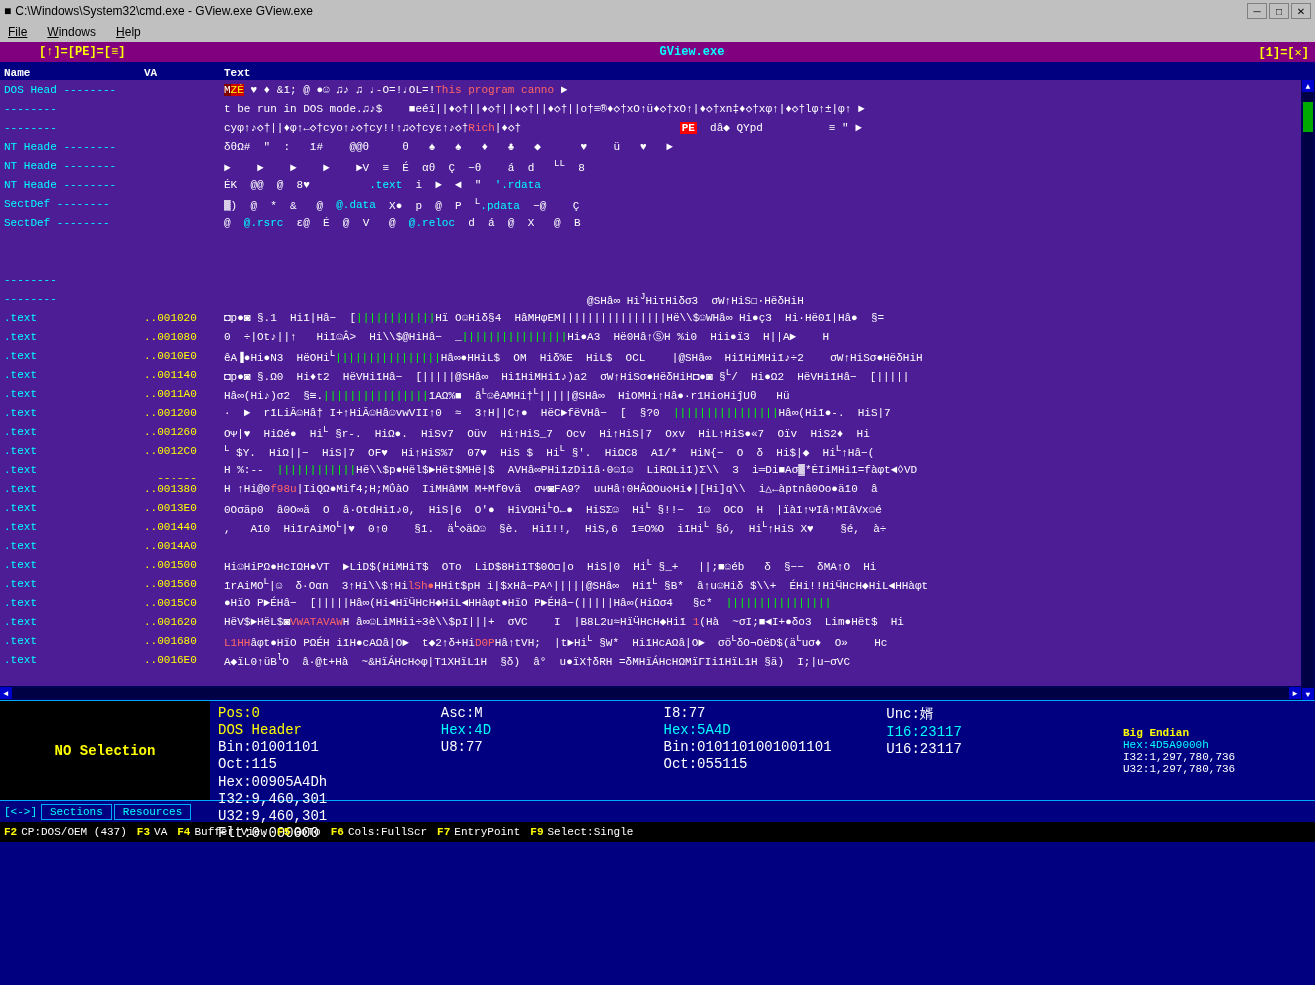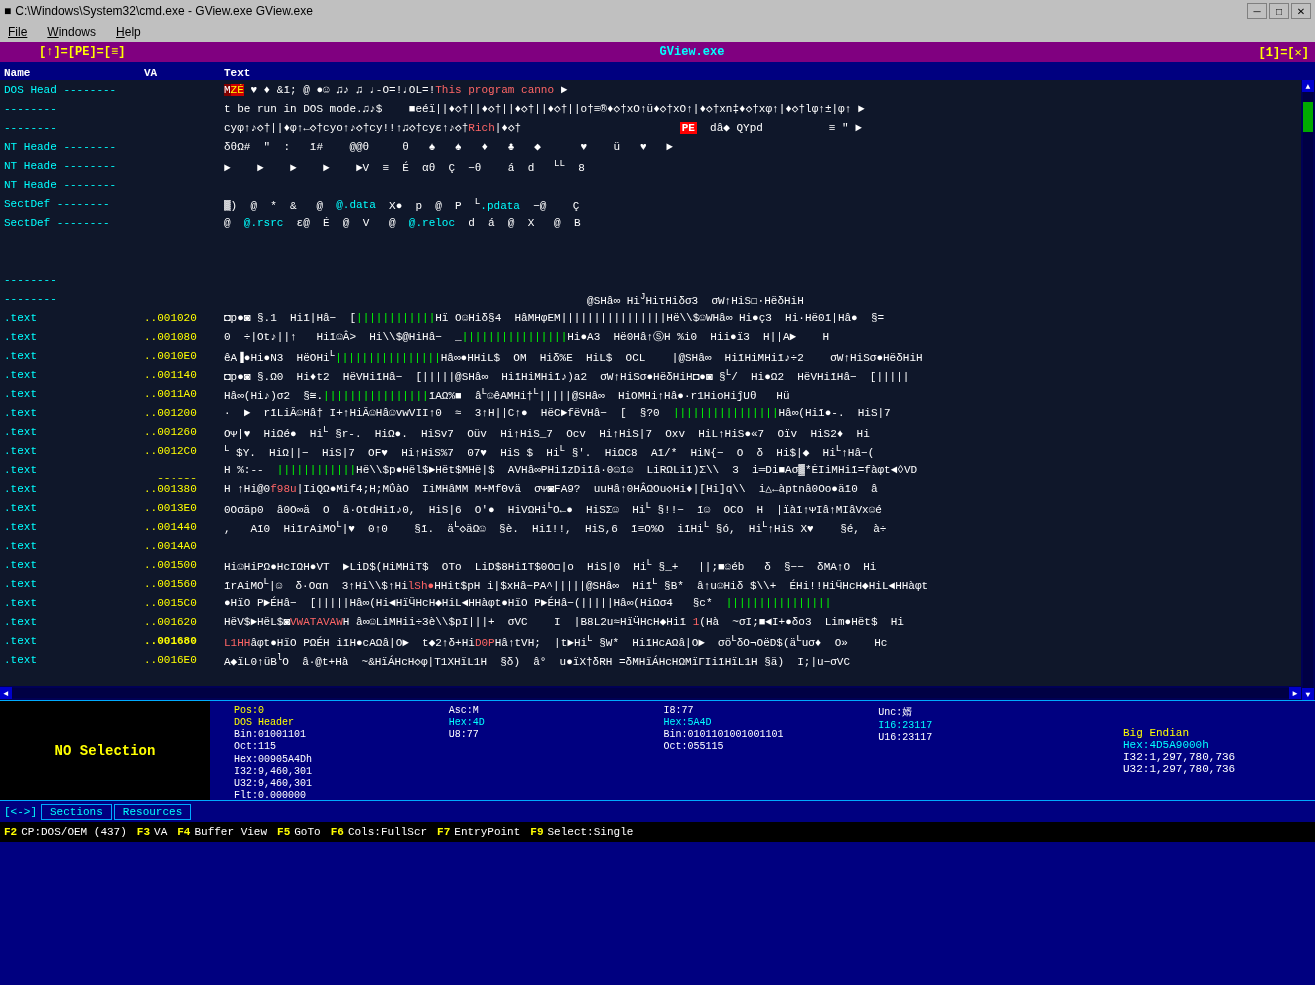--- a/index.html
+++ b/index.html
@@ -88,21 +88,21 @@
       font-weight: bold;
       height: 18px;
       align-items: flex-end;
     }
     #col-name { width: 140px; color: #ffffff; font-weight: bold; }
     #col-va { width: 80px; color: #ffffff; font-weight: bold; }
     #col-text { color: #ffffff; font-weight: bold; }
 
     
     #content-area {
-      background: #0f172a;
+      background: #4c1d95;
       height: 620px;
       overflow: hidden;
       position: relative;
     }
 
     .content-row {
       display: flex;
       align-items: center;
       padding: 0 4px;
       height: 19px;
@@ -146,23 +146,23 @@
       justify-content: center;
       color: #ffff00;
       font-size: 13px;
       font-weight: bold;
       flex-direction: column;
     }
     #status-main {
       flex: 1;
       display: grid;
       grid-template-columns: 1fr 1fr 1fr 1fr;
-      padding: 4px 24px;
+      padding: 4px 8px;
       gap: 2px;
-      font-size: 10px;
+      font-size: 14px;
     }
     .status-cell {
       display: flex;
       flex-direction: column;
       gap: 1px;
     }
 
     #status-right {
       width: 200px;
       display: flex;
@@ -372,20 +372,21 @@
       <span class="row-data">δθΩ# &nbsp;" &nbsp;: &nbsp;&nbsp;ī# &nbsp;&nbsp;&nbsp;@@θ &nbsp;&nbsp;&nbsp;&nbsp;θ &nbsp;&nbsp;♠ &nbsp;&nbsp;♠ &nbsp;&nbsp;♦ &nbsp;&nbsp;♣ &nbsp;&nbsp;◆ &nbsp;&nbsp;&nbsp;&nbsp;&nbsp;♥ &nbsp;&nbsp;&nbsp;ü &nbsp;&nbsp;♥ &nbsp;&nbsp;►</span>
     </div>
     <div class="content-row">
       <span class="row-name cyan">NT Heade --------</span>
       <span class="row-va"></span>
       <span class="row-data">► &nbsp;&nbsp;&nbsp;► &nbsp;&nbsp;&nbsp;► &nbsp;&nbsp;&nbsp;► &nbsp;&nbsp;&nbsp;►V &nbsp;≡ &nbsp;É &nbsp;αθ &nbsp;Ç &nbsp;−θ &nbsp;&nbsp;&nbsp;á &nbsp;d &nbsp;&nbsp;<sup>L</sup><sup>L</sup> &nbsp;8</span>
     </div>
     <div class="content-row">
       <span class="row-name cyan">NT Heade --------</span>
       <span class="row-va"></span>
+      <span class="row-data">ÉK &nbsp;@@&nbsp;&nbsp;@ &nbsp;8♥ &nbsp;&nbsp;&nbsp;&nbsp;&nbsp;&nbsp;&nbsp;&nbsp;<span style="color:#00ffff;">.text</span> &nbsp;i &nbsp;► &nbsp;◄ &nbsp;" &nbsp;<span style="color:#00ffff;">'.rdata</span></span>
     </div>
     <div class="content-row">
       <span class="row-name cyan">SectDef  --------</span>
       <span class="row-va"></span>
       <span class="row-data">▓) &nbsp;@ &nbsp;* &nbsp;&amp; &nbsp;&nbsp;@ &nbsp;<span style="color:#00ffff;margin-top:44px;">@.data</span> &nbsp;X● &nbsp;p &nbsp;@ &nbsp;P &nbsp;<sup>L</sup><span style="color:#00ffff;">.pdata</span> &nbsp;−@ &nbsp;&nbsp;&nbsp;Ç</span>
     </div>
     <div class="content-row">
       <span class="row-name cyan">SectDef  --------</span>
       <span class="row-va"></span>
       <span class="row-data">@ &nbsp;<span style="color:#00ffff;">@.rsrc</span> &nbsp;ε@ &nbsp;É &nbsp;@ &nbsp;V &nbsp;&nbsp;@ &nbsp;<span style="color:#00ffff;">@.reloc</span> &nbsp;d &nbsp;á &nbsp;@ &nbsp;X &nbsp;&nbsp;@ &nbsp;B</span>
@@ -490,21 +491,21 @@
       <span class="row-va" style="color:#ffff00;">..0015C0</span>
       <span class="row-data">●HïO P►ÉHâ− &nbsp;[|||||Hâ∞(Hi◄HïӴHcH◆HiL◄HHàφt●HïO P►ÉHâ−(|||||Hâ∞(HiΩσ4 &nbsp;&nbsp;§c* &nbsp;<span style="color:#00ff00;">||||||||||||||||</span></span>
     </div>
     <div class="content-row">
       <span class="row-name" style="color:#00ffff;">.text    </span>
       <span class="row-va" style="color:#ffff00;">..001620</span>
       <span class="row-data">HëV$►HëL$◙<span style="color:#ff6666;">VWATAVAW</span>H â∞☺LiΜHii÷3è\\$pI|||+ &nbsp;σVC &nbsp;&nbsp;&nbsp;I &nbsp;|B8L2u≈HïӴHcH◆Hiī <span style="color:#ff6666;">1</span>(Hà &nbsp;~σI;■◄I+●δo3 &nbsp;Lim●Hët$ &nbsp;Hi</span>
     </div>
     <div class="content-row">
       <span class="row-name" style="color:#00ffff;">.text    </span>
-      <span class="row-va" style="color:#ffff00;font-weight:bold;">..001680</span>
+      <span class="row-va" style="color:#ffff00;">..001680</span>
       <span class="row-data"><span style="color:#ff6666;">L1HH</span>âφt●HïO PΩÉH iīH●cAΩâ|O► &nbsp;t◆2↑δ+Hi<span style="color:#ff6666;">D0P</span>Hâ↑tVH; &nbsp;|t►Hi<sup>L</sup> §W* &nbsp;HiīHcAΩâ|O► &nbsp;σö<sup>L</sup>δO¬OëD$(ä<sup>L</sup>uσ♦ &nbsp;O» &nbsp;&nbsp;&nbsp;Hc</span>
     </div>
     <div class="content-row">
       <span class="row-name" style="color:#00ffff;">.text    </span>
       <span class="row-va" style="color:#ffff00;">..0016E0</span>
       <span class="row-data">A◆ïL0↑üB<sup>l</sup>O &nbsp;â·@t+Hà &nbsp;~&amp;HïÁHcH◇φ|T1XHïL1H &nbsp;§δ) &nbsp;â° &nbsp;u●ïX†δRH =δΜHïÁHcHΩMïΓIiīHïL1H §ä) &nbsp;I;|u−σVC</span>
     </div>
   </div>
 
   <div class="scrollbar-container">
@@ -557,21 +558,21 @@
     </div>
 
     <div class="status-cell">
       <span style="color:#ffffff;">Hex:00905A4Dh</span>
       <span style="color:#ffffff;">I32:9,460,301</span>
       <span style="color:#ffffff;">U32:9,460,301</span>
       <span style="color:#ffffff;">Flt:0.000000</span>
     </div>
   </div>
   <div id="status-right">
-    <span style="color:#ffff00;font-weight:normal;">Big Endian</span>
+    <span style="color:#ffff00;font-weight:bold;">Big Endian</span>
     <span style="color:#00ffff;">Hex:4D5A9000h</span>
     <span style="color:#ffffff;">I32:1,297,780,736</span>
     <span style="color:#ffffff;">U32:1,297,780,736</span>
   </div>
 </div>
 
 <div id="bottom-tabs">
   <span class="tab-arrow">[&lt;-&gt;]</span>
   <span class="tab-item">Sections</span>
   <span class="tab-item">Resources</span>

